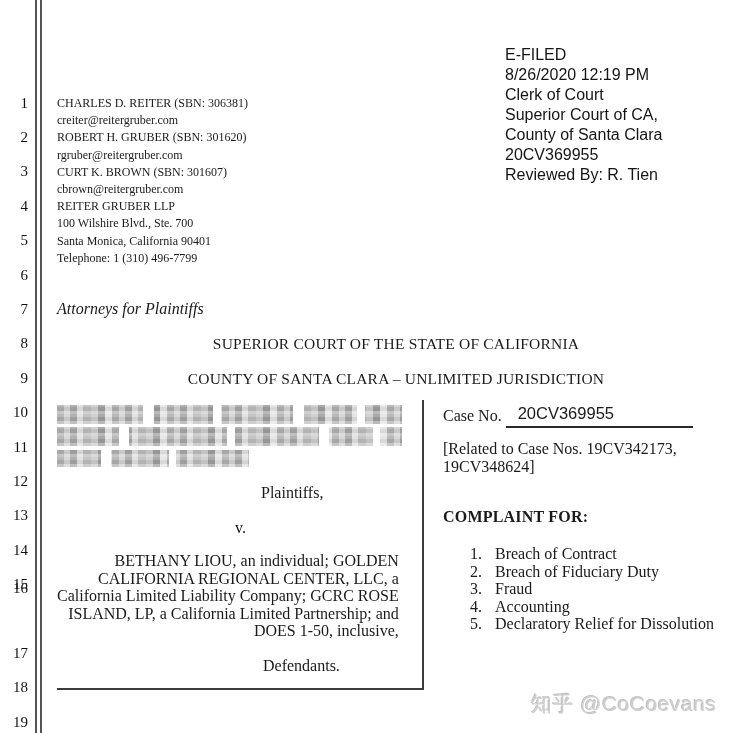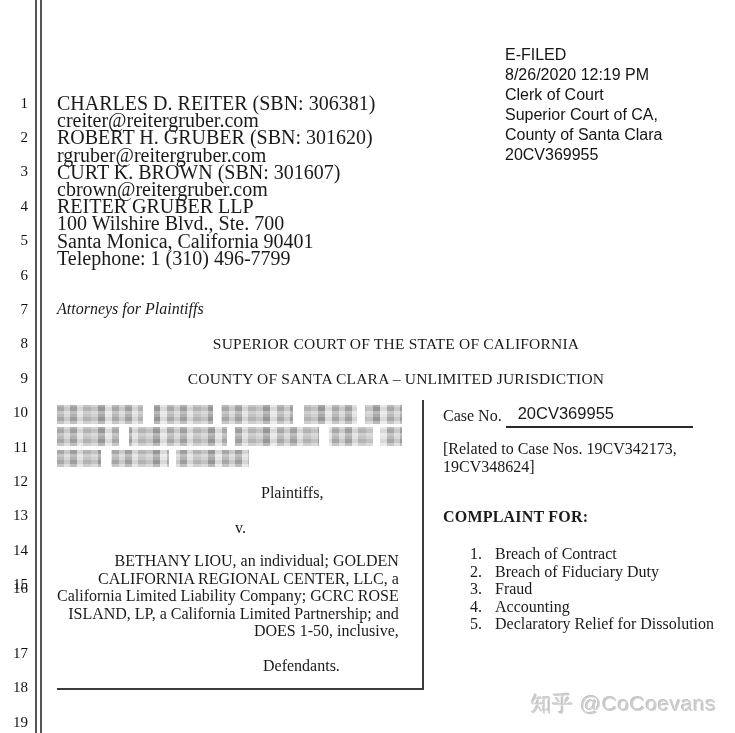--- a/index.html
+++ b/index.html
@@ -28,21 +28,21 @@
   
   .efiled {
     position: absolute; left: 505px; top: 45px;
     font-family: "Liberation Sans", sans-serif;
     font-size: 16px; line-height: 20px; color: #151515;
   }
 
   
   .attorneys {
     position: absolute; left: 57px; top: 95px;
-    font-size: 20px; line-height: 17.2px; white-space: nowrap;
+    font-size: 12px; line-height: 17.2px; white-space: nowrap;
   }
   .attorney-role {
     position: absolute; left: 57px; top: 300px;
     font-size: 16px; font-style: italic;
   }
 
   
   .court-title {
     position: absolute; left: 57px; width: 678px;
     text-align: center; font-size: 15.5px; letter-spacing: 0.2px;
@@ -130,20 +130,21 @@
       <div class="lineno" style="top: 714.7px;">19</div>
     </div>
 
   <div class="efiled">
     <div>E-FILED</div>
     <div>8/26/2020 12:19 PM</div>
     <div>Clerk of Court</div>
     <div>Superior Court of CA,</div>
     <div>County of Santa Clara</div>
     <div>20CV369955</div>
+    <div>Reviewed By: R. Tien</div>
   </div>
 
   <div class="attorneys">
     <div>CHARLES D. REITER (SBN: 306381)</div>
     <div>creiter@reitergruber.com</div>
     <div>ROBERT H. GRUBER (SBN: 301620)</div>
     <div>rgruber@reitergruber.com</div>
     <div>CURT K. BROWN (SBN: 301607)</div>
     <div>cbrown@reitergruber.com</div>
     <div>REITER GRUBER LLP</div>

